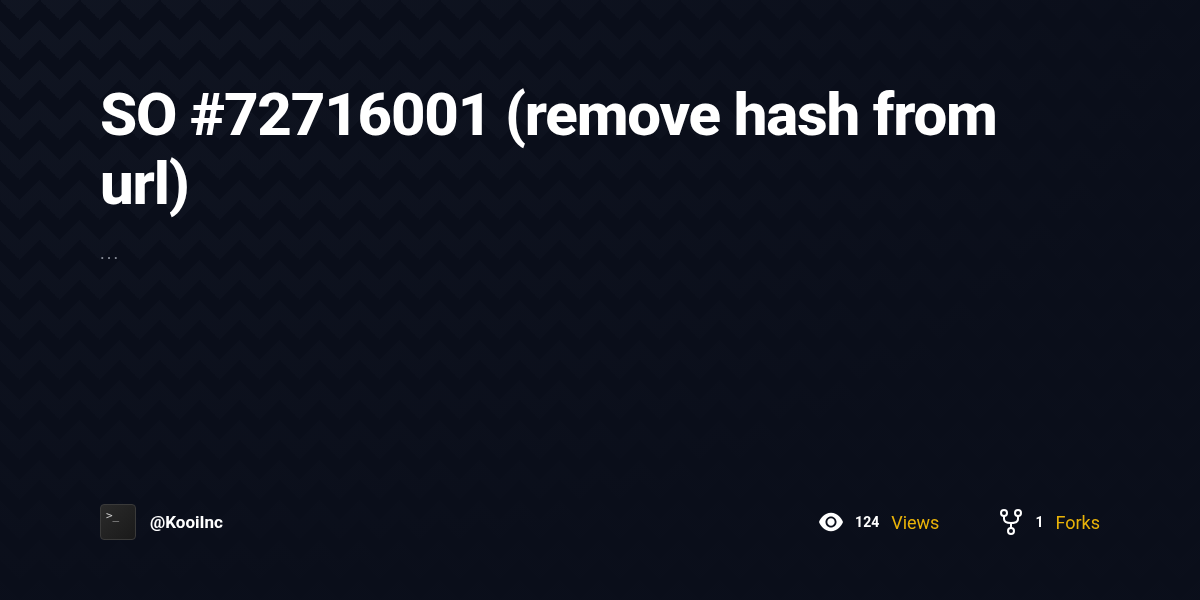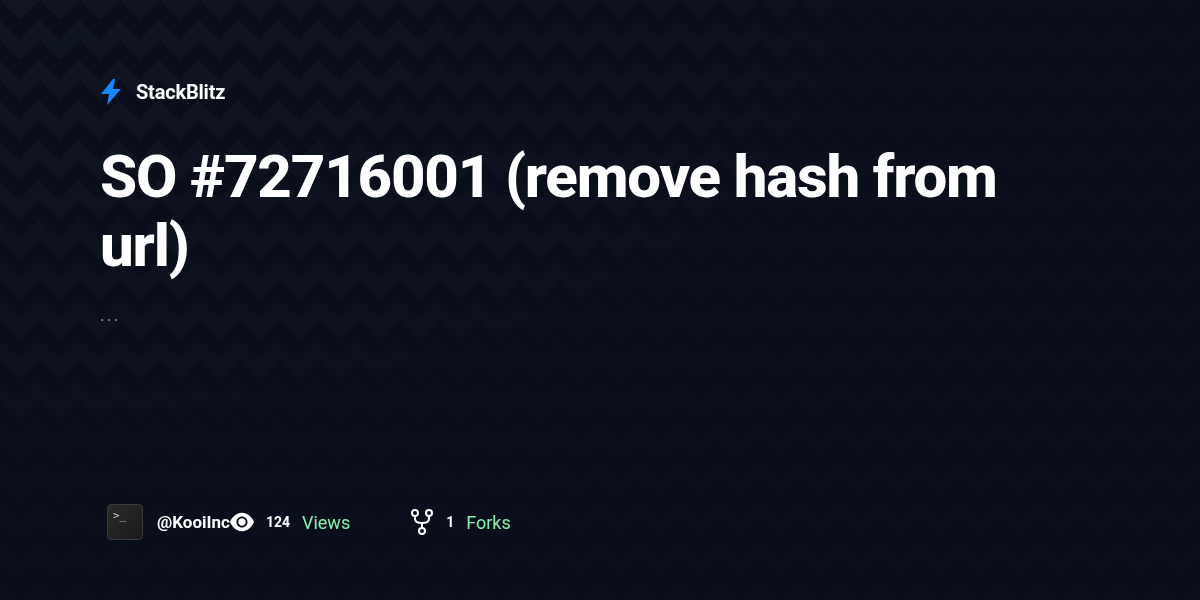--- a/index.html
+++ b/index.html
@@ -81,22 +81,21 @@
     .description {
       color: #8a8f9a;
       font-size: 18px;
       letter-spacing: 2px;
     }
     
     .footer {
       margin-top: auto;
       display: flex;
       align-items: center;
-      justify-content: flex-start;
-      margin-left: 7px;
+      justify-content: space-between;
     }
     
     .author {
       display: flex;
       align-items: center;
       gap: 14px;
     }
     
     .avatar {
       width: 36px;
@@ -147,41 +146,33 @@
       justify-content: center;
     }
     
     .stat-value {
       color: #ffffff;
       font-size: 14px;
       font-weight: 700;
     }
     
     .stat-label {
-      color: #86efac;
+      color: #eab308;
       font-size: 18px;
       font-weight: 400;
     }
   </style>
 </head>
 <body>
 
 <div class="background-texture"></div>
 <div class="background-gradient"></div>
 
 <div class="container">
 
-  <div class="brand">
-    <span class="bolt-icon">
-      <svg width="22" height="26" viewBox="0 0 22 26" fill="none">
-        <path d="M12 0L0 15h8l-2 11 14-16h-8l2-10z" fill="#1389FD"></path>
-      </svg>
-    </span>
-    <span class="brand-text">StackBlitz</span>
-  </div>
 
   <h1 class="title">SO #72716001 (remove hash from url)</h1>
 
   <div class="description">...</div>
 
   <div class="footer">
     <div class="author">
       <div class="avatar"></div>
       <span class="username">@KooiInc</span>
     </div>

